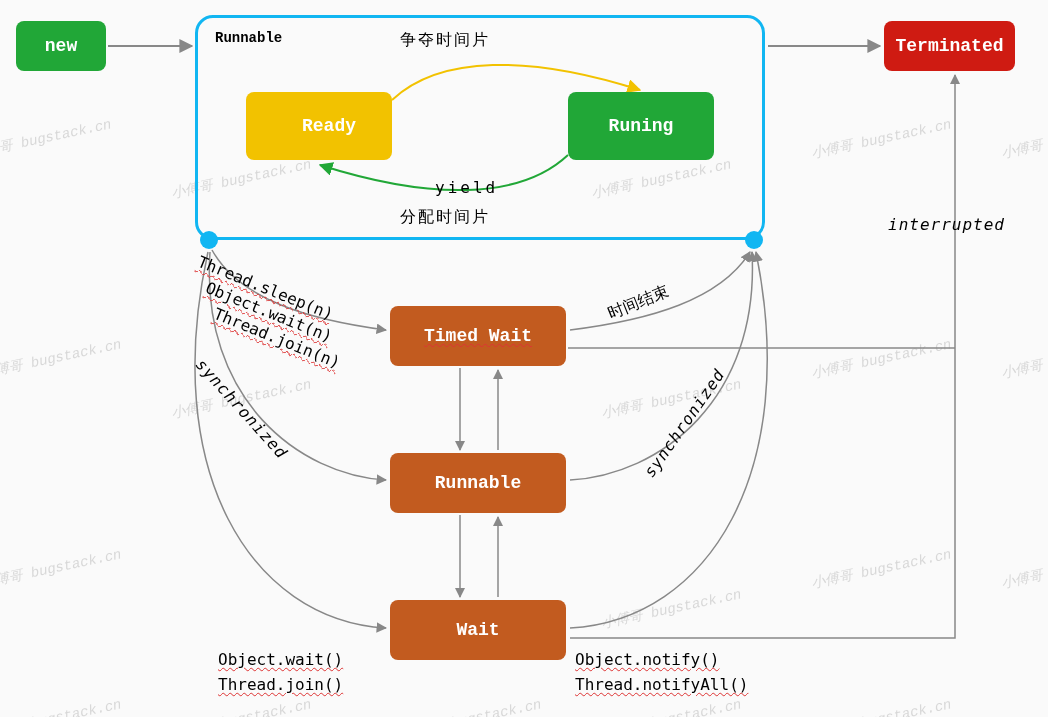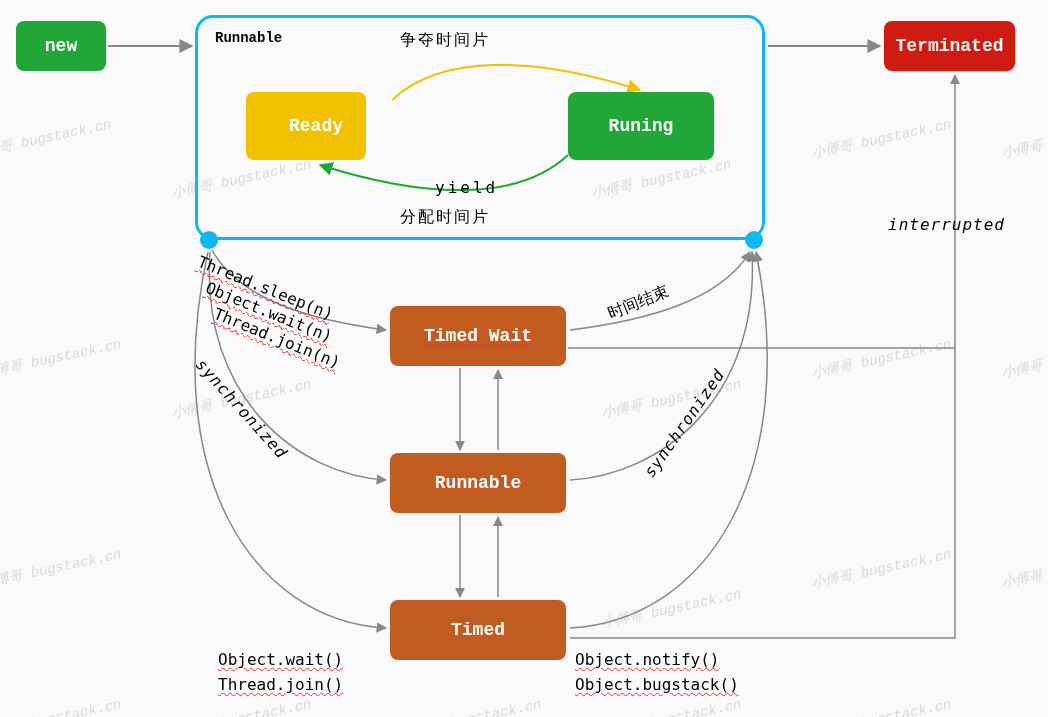--- a/index.html
+++ b/index.html
@@ -99,28 +99,28 @@
 <div class="watermark" style="left:1000px; top:350px;">小傅哥 bugstack.cn</div>
 <div class="watermark" style="left:1000px; top:560px;">小傅哥 bugstack.cn</div>
 
 <div class="runnable-box" style="left:195px; top:15px; width:570px; height:225px;"></div>
 <div class="runnable-label" style="left:215px; top:30px;">Runnable</div>
 
 <div class="dot" style="left:200px; top:231px;"></div>
 <div class="dot" style="left:745px; top:231px;"></div>
 
 <div class="state-box state-green" style="left:16px; top:21px; width:90px; height:50px;">new</div>
-<div class="state-box state-yellow" style="left:246px; top:92px; width:120px; height:68px;padding-left:20px;">Ready</div>
+<div class="state-box state-yellow" style="left:246px; top:92px; width:146px; height:68px;padding-left:20px;">Ready</div>
 <div class="state-box state-green" style="left:568px; top:92px; width:146px; height:68px;">Runing</div>
 <div class="state-box state-red" style="left:884px; top:21px; width:131px; height:50px;">Terminated</div>
 <div class="state-box state-brown" style="left:390px; top:306px; width:176px; height:60px;">
     <span class="under">Timed Wait</span>
   </div>
 <div class="state-box state-brown" style="left:390px; top:453px; width:176px; height:60px;">Runnable</div>
-<div class="state-box state-brown" style="left:390px; top:600px; width:176px; height:60px;">Timed</div>
+<div class="state-box state-brown" style="left:390px; top:600px; width:176px; height:60px;">Wait</div>
 
 <svg class="arrows">
   <defs>
     <marker id="arr-gray" viewBox="0 0 10 10" refX="9" refY="5" markerWidth="7" markerHeight="7" orient="auto-start-reverse">
       <path d="M 0 0 L 10 5 L 0 10 z" fill="#888"></path>
     </marker>
     <marker id="arr-yellow" viewBox="0 0 10 10" refX="9" refY="5" markerWidth="7" markerHeight="7" orient="auto-start-reverse">
       <path d="M 0 0 L 10 5 L 0 10 z" fill="#f2c200"></path>
     </marker>
     <marker id="arr-green" viewBox="0 0 10 10" refX="9" refY="5" markerWidth="7" markerHeight="7" orient="auto-start-reverse">
@@ -168,15 +168,15 @@
 <div class="edge-label rot" style="left:218px; top:304px; transform:rotate(22deg);"><span class="under">Thread.join(n)</span></div>
 
 <div class="edge-label italic rot" style="left:206px; top:355px; transform:rotate(48deg);">synchronized</div>
 
 <div class="edge-label rot" style="left:605px; top:305px; transform:rotate(-22deg);">时间结束</div>
 <div class="edge-label italic rot" style="left:640px; top:470px; transform:rotate(-55deg);">synchronized</div>
 
 <div class="edge-label" style="left:218px; top:650px;"><span class="under">Object.wait()</span></div>
 <div class="edge-label" style="left:218px; top:675px;"><span class="under">Thread.join()</span></div>
 <div class="edge-label" style="left:575px; top:650px;"><span class="under">Object.notify()</span></div>
-<div class="edge-label" style="left:575px; top:675px;"><span class="under">Object.bugstack()</span></div>
+<div class="edge-label" style="left:575px; top:675px;"><span class="under">Thread.notifyAll()</span></div>
 
 <div class="edge-label italic" style="left:888px; top:215px;">interrupted</div>
 
 </body></html>

